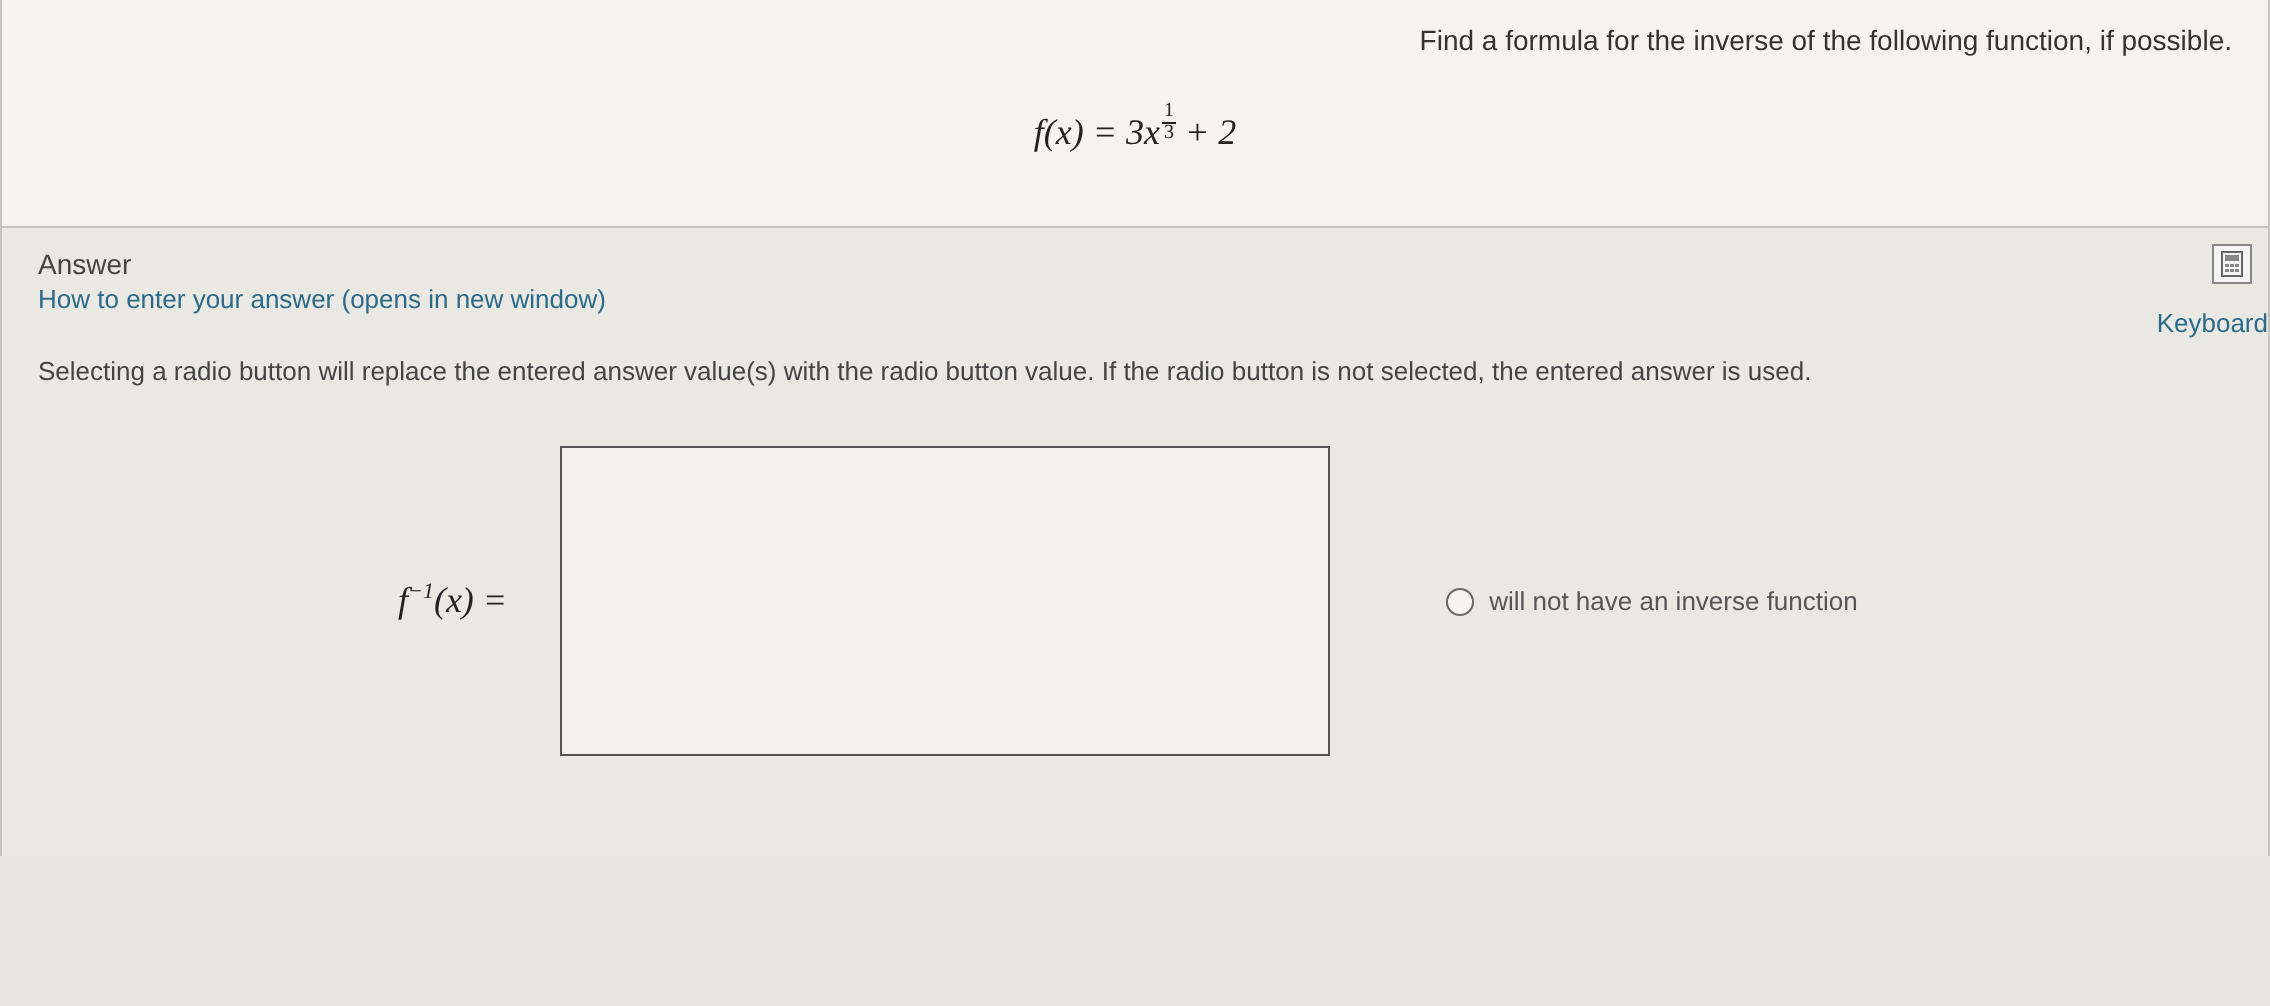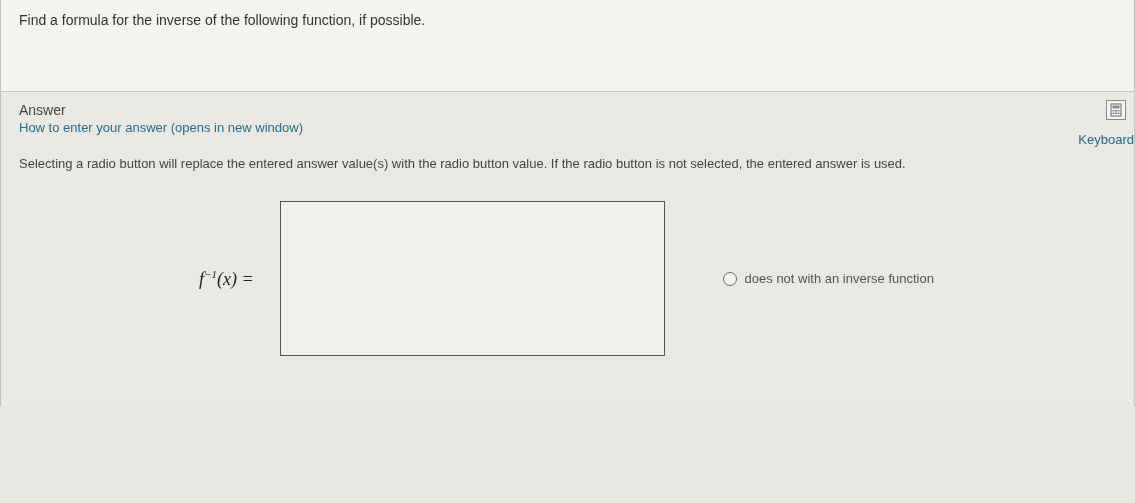--- a/index.html
+++ b/index.html
@@ -17,20 +17,21 @@
     .question-section {
       background: #f5f3ef;
       border: 1px solid #c5c3be;
       border-top: none;
       padding: 12px 18px 35px 18px;
     }
     .question-prompt {
       font-size: 14px;
       color: #333;
       margin-bottom: 28px;
+      text-align: right;
     }
     .formula {
       text-align: center;
       font-family: 'Times New Roman', serif;
       font-size: 18px;
       font-style: italic;
       color: #222;
     }
     .formula .fn {
       font-style: italic;
@@ -148,20 +149,23 @@
     .radio-label {
       font-size: 13px;
       color: #555;
     }
   </style>
 </head>
 <body>
 
 <div class="question-section">
   <div class="question-prompt">Find a formula for the inverse of the following function, if possible.</div>
+  <div class="formula">
+    <span class="fn">f</span><span>(x)</span><span> = 3</span><span class="fn">x</span><span class="frac"><span class="num">1</span><span class="den">3</span></span><span> + 2</span>
+  </div>
 </div>
 
 <div class="answer-section">
   <div class="calc-icon">
     <svg width="12" height="14" viewBox="0 0 12 14">
         <rect x="1" y="1" width="10" height="12" fill="none" stroke="#666" stroke-width="1"></rect>
         <rect x="2.5" y="2.5" width="7" height="3" fill="#888"></rect>
         <rect x="2.5" y="7" width="2" height="1.5" fill="#888"></rect>
         <rect x="5" y="7" width="2" height="1.5" fill="#888"></rect>
         <rect x="7.5" y="7" width="2" height="1.5" fill="#888"></rect>
@@ -175,16 +179,16 @@
   <div class="keyboard-link">Keyboard</div>
   <div class="instruction">Selecting a radio button will replace the entered answer value(s) with the radio button value. If the radio button is not selected, the entered answer is used.</div>
 
   <div class="answer-row">
     <span class="inverse-label">
       <span>f</span><sup>−1</sup><span>(x) = </span>
     </span>
     <textarea class="answer-input" value="" style=""></textarea>
     <div class="radio-option">
       <div class="radio-circle"></div>
-      <span class="radio-label">does not with an inverse function</span>
+      <span class="radio-label">will not have an inverse function</span>
     </div>
   </div>
 </div>
 
 </body></html>

